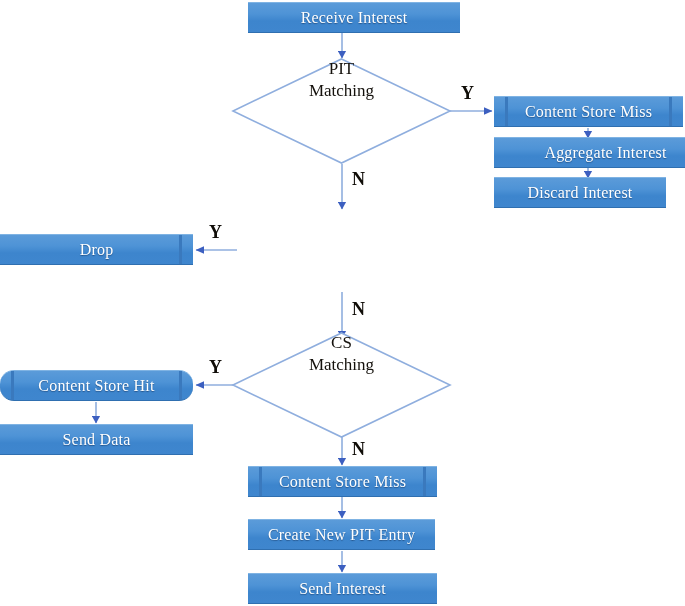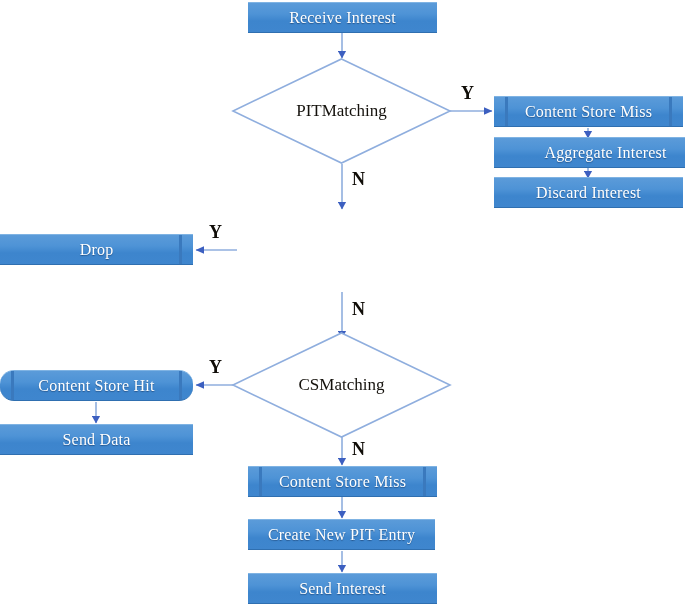--- a/index.html
+++ b/index.html
@@ -63,23 +63,22 @@
     top: 0;
     overflow: visible;
   }
   .diamond .dlabel {
     position: absolute;
     left: 0;
     top: 0;
     width: 100%;
     height: 100%;
     display: flex;
-    flex-direction: row;
+    flex-direction: column;
     align-items: center;
-    justify-content: center;
     color: #14110c;
     font-family: "Liberation Serif", "DejaVu Serif", serif;
     font-size: 17px;
     line-height: 1.32;
     text-align: center;
     pointer-events: none;
   }
   
   #edges {
     position: absolute;
@@ -138,21 +137,21 @@
       <line x1="96" y1="402" x2="96" y2="423" marker-end="url(#ah-down)"></line>
 
       <line x1="342" y1="432" x2="342" y2="465" marker-end="url(#ah-down)"></line>
 
       <line x1="342" y1="497" x2="342" y2="518" marker-end="url(#ah-down)"></line>
 
       <line x1="342" y1="551" x2="342" y2="572" marker-end="url(#ah-down)"></line>
     </g>
   </svg>
 
-  <div class="box" style="left:248px; top:2px; width:189px; height:31px;">
+  <div class="box" style="left:248px; top:2px; width:212px; height:31px;">
     <span class="cap">Receive Interest</span>
   </div>
 
   <div class="diamond" style="left:232px; top:58px; width:219px; height:106px;">
     <svg width="219" height="106" viewBox="0 0 219 106">
       <polygon points="109.5,1 218,53 109.5,105 1,53" fill="#ffffff" stroke="#8faede" stroke-width="1.6"></polygon>
     </svg>
     <div class="dlabel">
       <span>PIT</span>
       <span>Matching</span>
@@ -162,21 +161,21 @@
   <div class="blabel" style="left:461px; top:84px;">Y</div>
 
   <div class="box edge-l edge-r" style="left:494px; top:96px; width:189px; height:31px;">
     <span class="cap">Content Store Miss</span>
   </div>
 
   <div class="box" style="left:494px; top:137px; width:223px; height:31px;">
     <span class="cap">Aggregate Interest</span>
   </div>
 
-  <div class="box" style="left:494px; top:177px; width:189px; height:31px;">
+  <div class="box" style="left:494px; top:177px; width:172px; height:31px;">
     <span class="cap">Discard Interest</span>
   </div>
 
   <div class="blabel" style="left:352px; top:170px;">N</div>
 
 
   <div class="blabel" style="left:209px; top:223px;">Y</div>
 
   <div class="box edge-r" style="left:0px; top:234px; width:193px; height:31px;justify-content:center;">
     <span class="cap">Drop</span>

